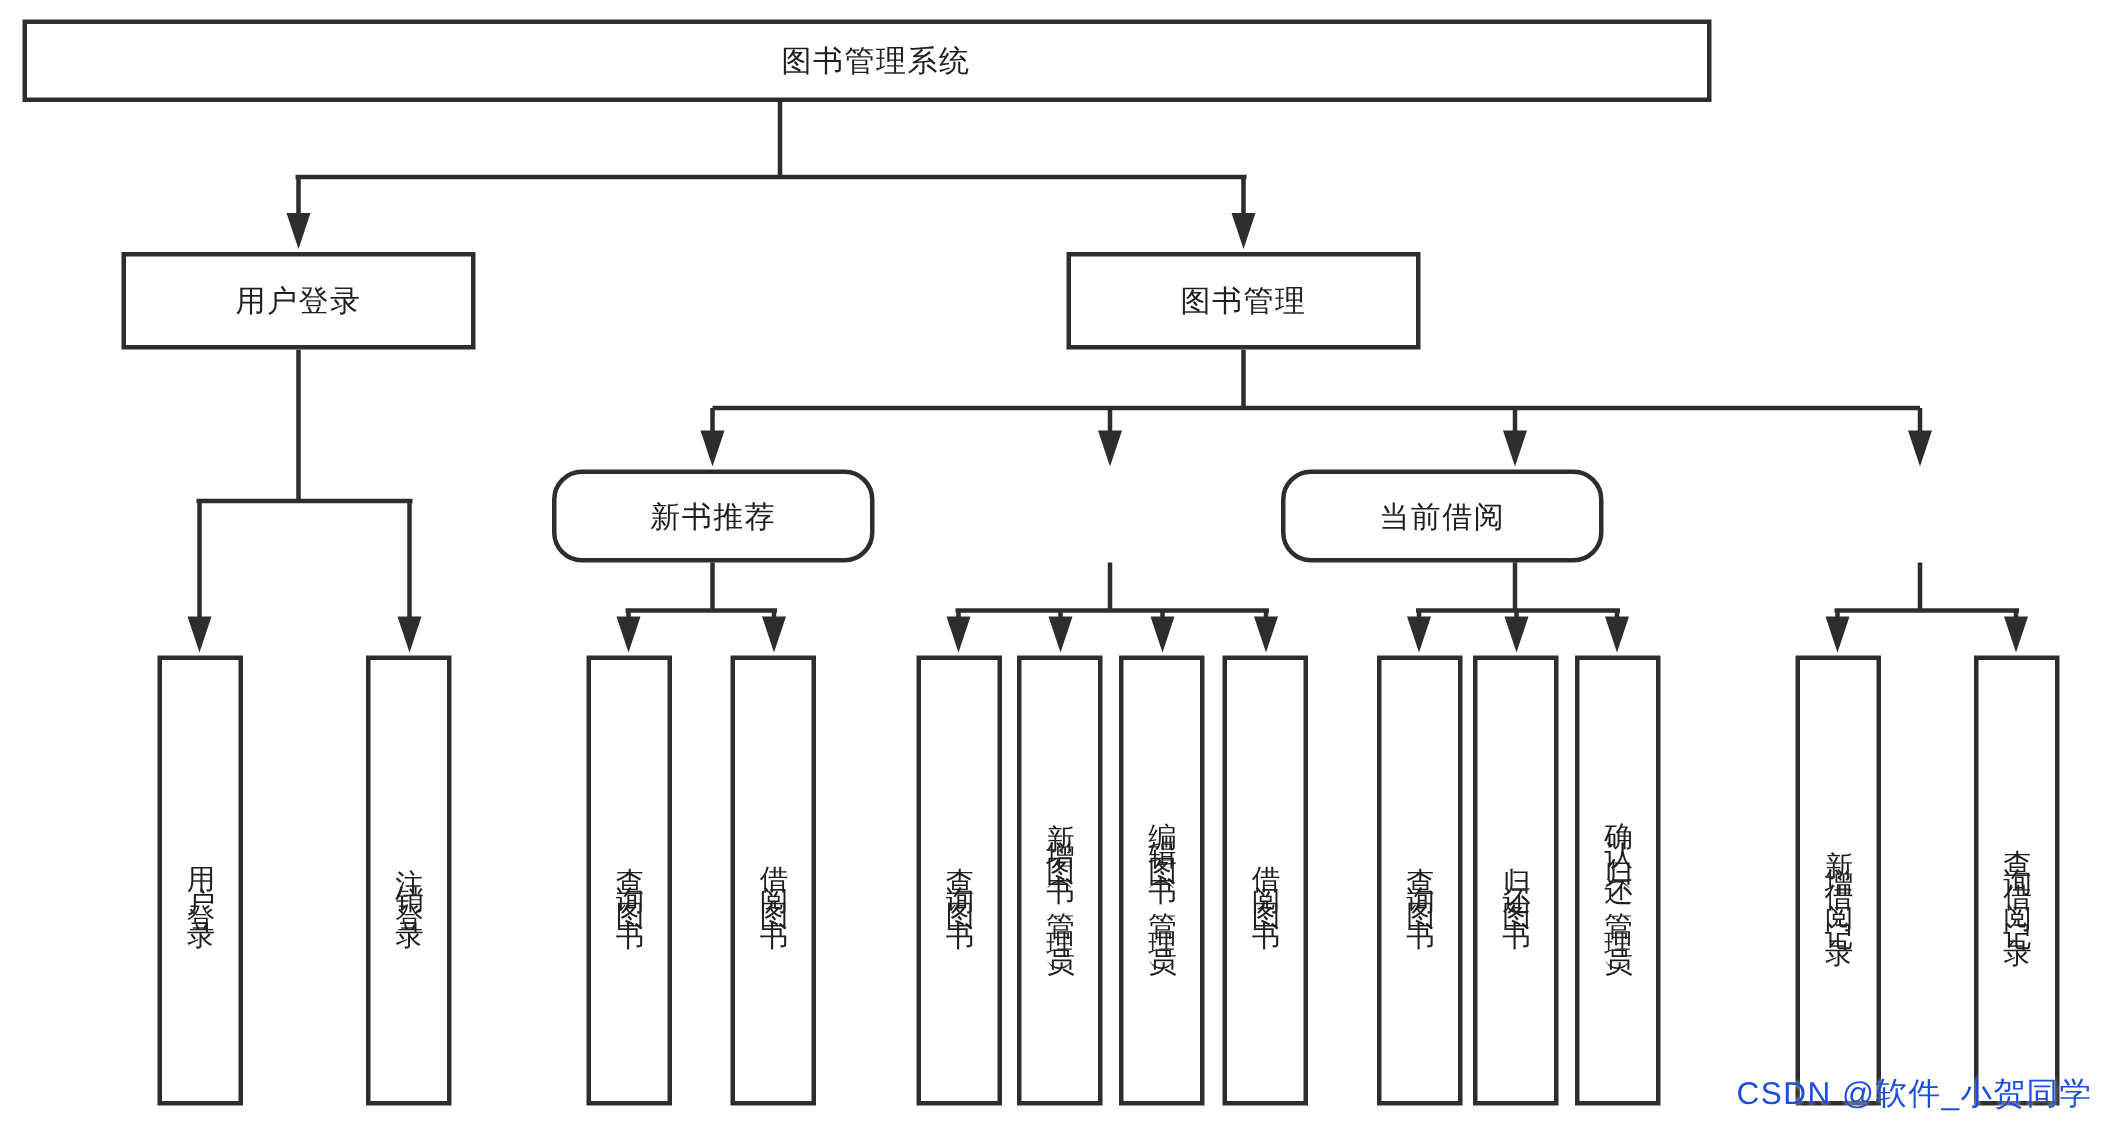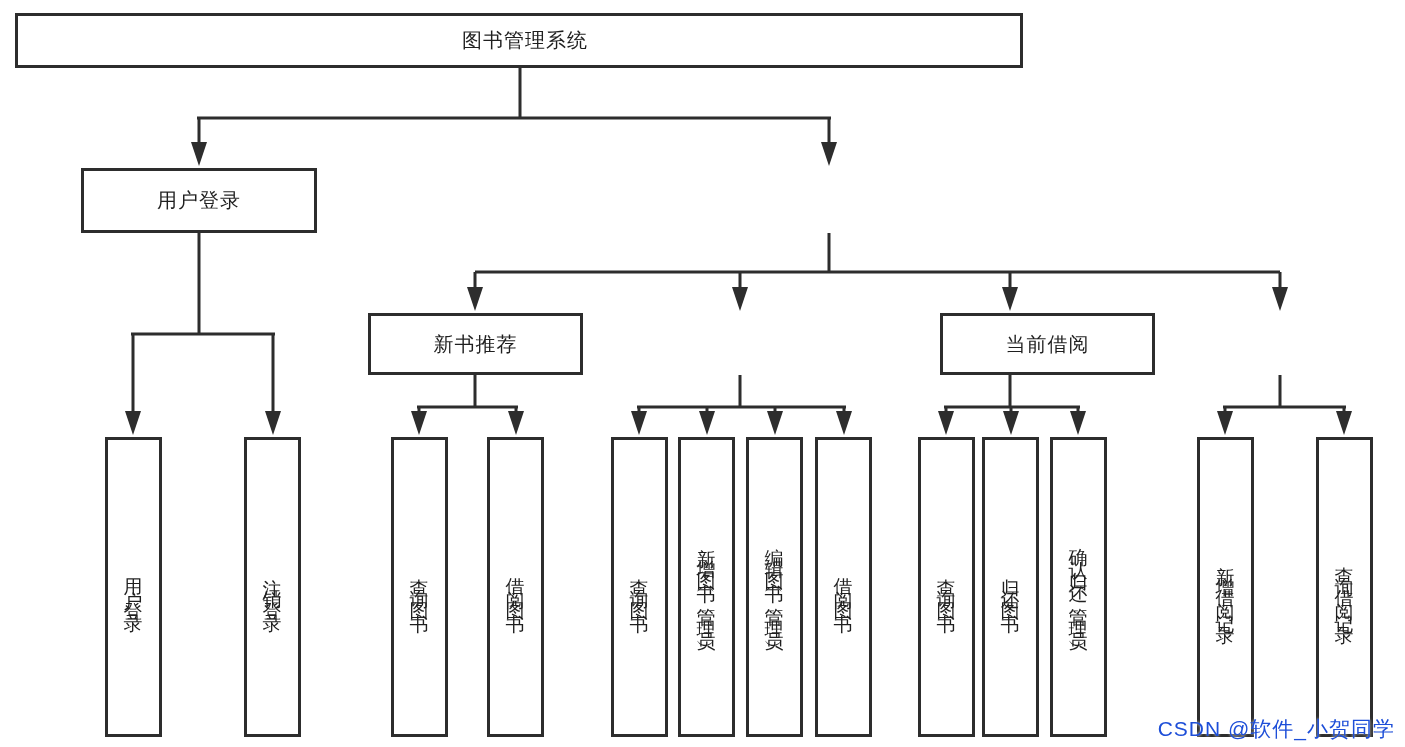--- a/index.html
+++ b/index.html
@@ -15,23 +15,23 @@
     position:absolute;
     background:#ffffff;
     border:3px solid #2d2d2d;
     box-sizing:border-box;
     display:flex;align-items:center;justify-content:center;
     color:#1f1f1f;
     font-size:20px;
     letter-spacing:1px;
     white-space:nowrap;
   }
-  .root{left:15px;top:13px;width:1008px;height:55px;padding-left:12px;}
+  .root{left:15px;top:13px;width:1126px;height:55px;padding-left:12px;}
   .lvl2{top:168px;width:236px;height:65px;}
-  .lvl3{top:313px;width:215px;height:62px;}
+  .lvl3{top:313px;width:215px;height:62px;border-radius:20px;}
   .leaf{
     position:absolute;
     top:437px;height:300px;width:57px;
     background:#ffffff;
     border:3px solid #2d2d2d;
     box-sizing:border-box;
     display:flex;align-items:center;justify-content:center;
   }
   .vtext{
     writing-mode:vertical-lr;
@@ -90,23 +90,24 @@
       M938 411 L954 411 L946 435 Z
       M1003 411 L1019 411 L1011 435 Z
       M1070 411 L1086 411 L1078 435 Z
       M1217 411 L1233 411 L1225 435 Z
       M1336 411 L1352 411 L1344 435 Z"></path>
   </svg>
 
   <div class="node root">图书管理系统</div>
 
   <div class="node lvl2" style="left:81px;">用户登录</div>
+  <div class="node lvl2" style="left:711px;">图书管理</div>
 
   <div class="node lvl3" style="left:368px;">新书推荐</div>
-  <div class="node lvl3" style="left:940px;">当前借阅</div>
+  <div class="node lvl3" style="left:854px;">当前借阅</div>
 
   <div class="leaf" style="left:105px;">
     <span class="vtext">用户登录</span>
   </div>
   <div class="leaf" style="left:244px;">
     <span class="vtext">注销登录</span>
   </div>
 
   <div class="leaf" style="left:391px;">
     <span class="vtext">查询图书</span>

